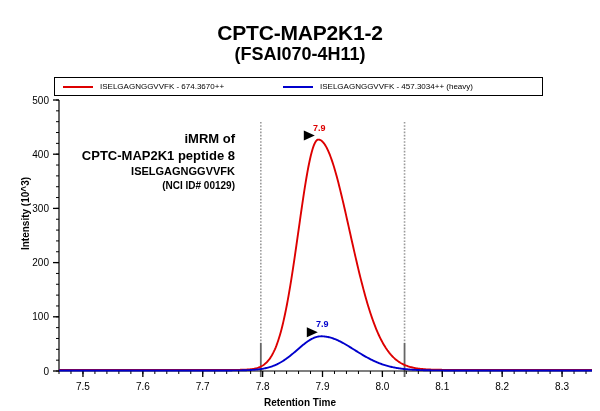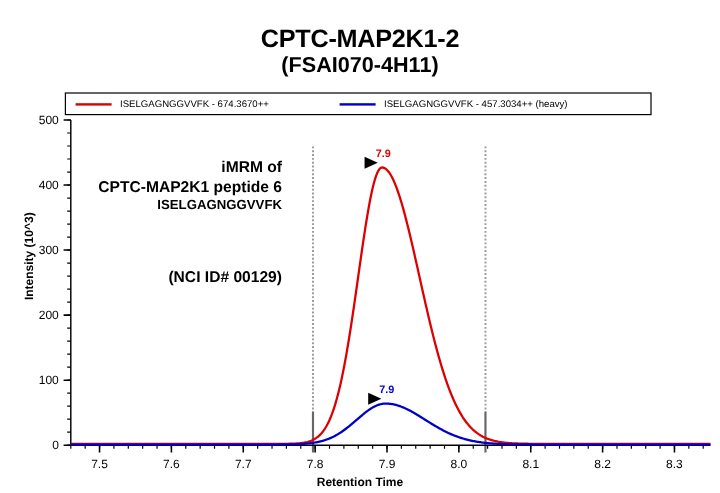--- a/index.html
+++ b/index.html
@@ -85,21 +85,21 @@
     width: 175px;
     text-align: right;
   }
   .ann-line {
     font-weight: bold;
     white-space: nowrap;
   }
   .ann-line.l0 { font-size: 13px; line-height: 17px; }
   .ann-line.l1 { font-size: 13px; line-height: 17px; }
   .ann-line.l2 { font-size: 11px; line-height: 15px; }
-  .ann-line.l3 { font-size: 13px; line-height: 14px; margin-top: 45px; }
+  .ann-line.l3 { font-size: 10px; line-height: 14px; }
 
   
   .y-axis-title {
     position: absolute;
     left: -45px;
     top: 196px;
     width: 140px;
     text-align: center;
     font-size: 10px;
     font-weight: bold;
@@ -142,21 +142,21 @@
       <span class="legend-label">ISELGAGNGGVVFK - 674.3670++</span>
     </div>
     <div class="legend-entry second">
       <span class="legend-swatch" style="border-top-color: rgb(0, 0, 204);"></span>
       <span class="legend-label">ISELGAGNGGVVFK - 457.3034++ (heavy)</span>
     </div>
   </div>
 
   <div class="annotation">
     <div class="ann-line l0">iMRM of</div>
-    <div class="ann-line l1">CPTC-MAP2K1 peptide 6</div>
+    <div class="ann-line l1">CPTC-MAP2K1 peptide 8</div>
     <div class="ann-line l2">ISELGAGNGGVVFK</div>
     <div class="ann-line l3">(NCI ID# 00129)</div>
   </div>
 
   <div class="y-axis-title">Intensity (10^3)</div>
   <div class="x-axis-title">Retention Time</div>
 
   <svg id="plot-svg" width="600" height="411" style="position:absolute;left:0;top:0;">
       <line x1="260.82134831460667" y1="110" x2="260.82134831460667" y2="331" stroke="#9a9a9a" stroke-width="1.6" stroke-dasharray="1.6,1.6"></line>
       <line x1="260.82134831460667" y1="331" x2="260.82134831460667" y2="365" stroke="#666666" stroke-width="1.8"></line>

